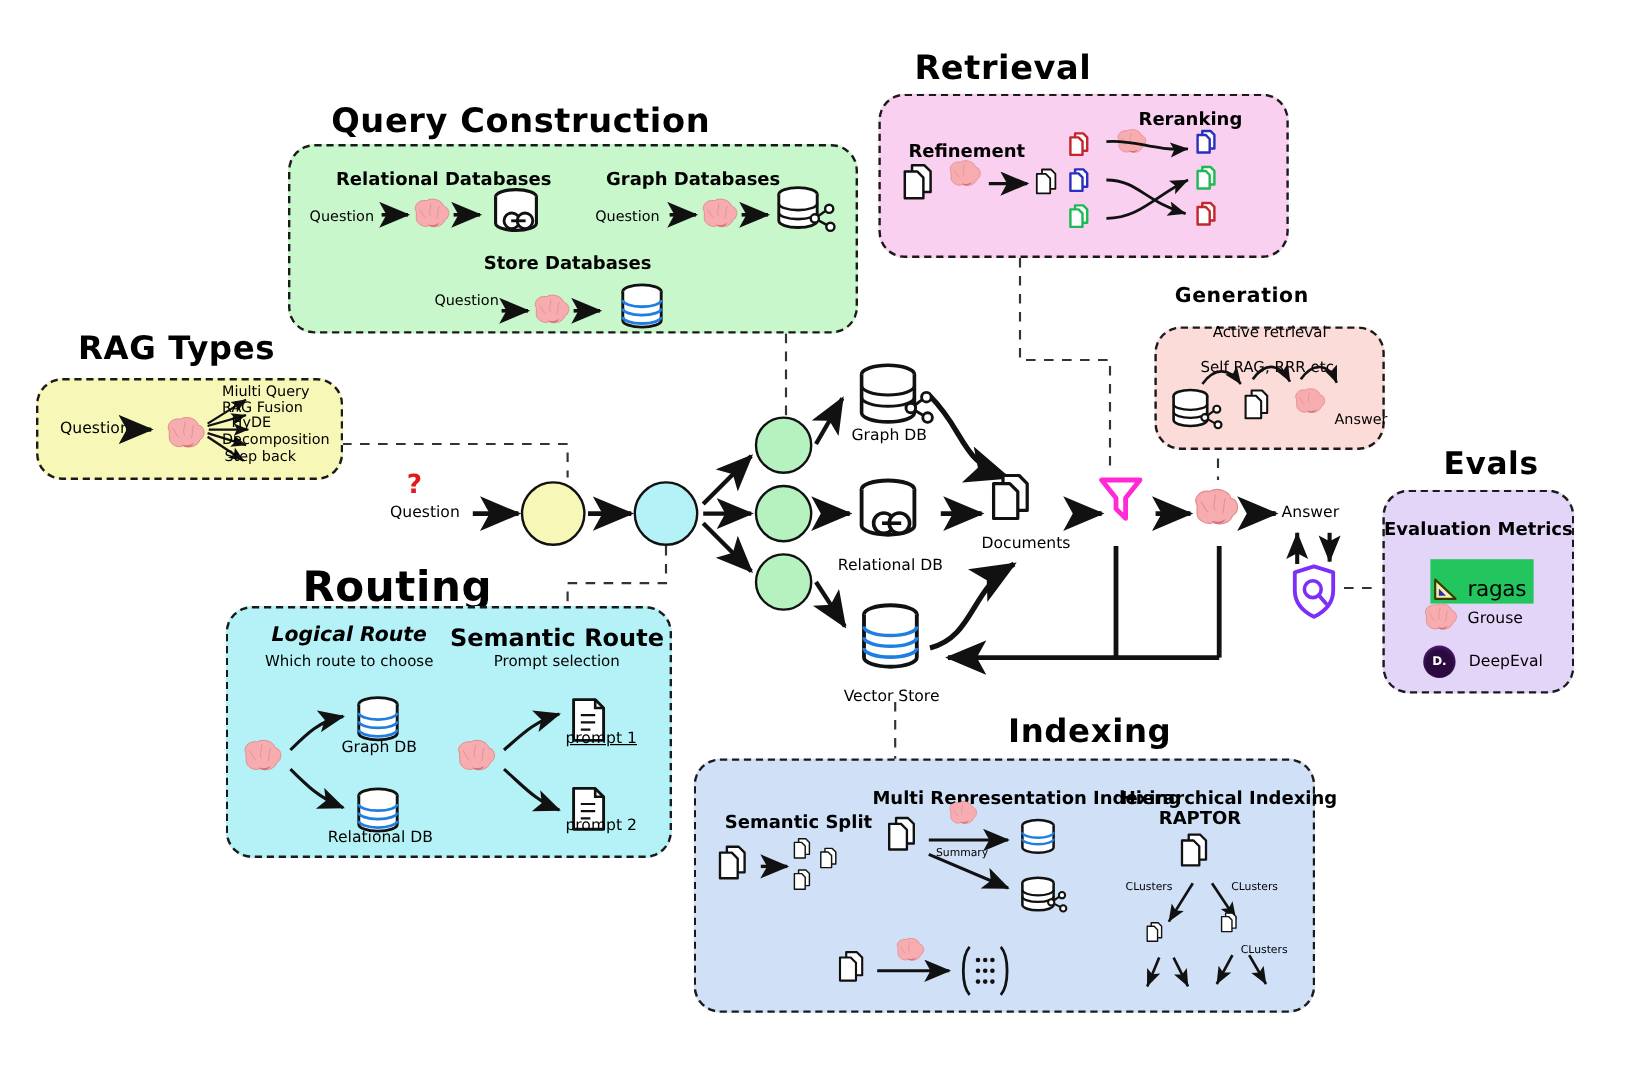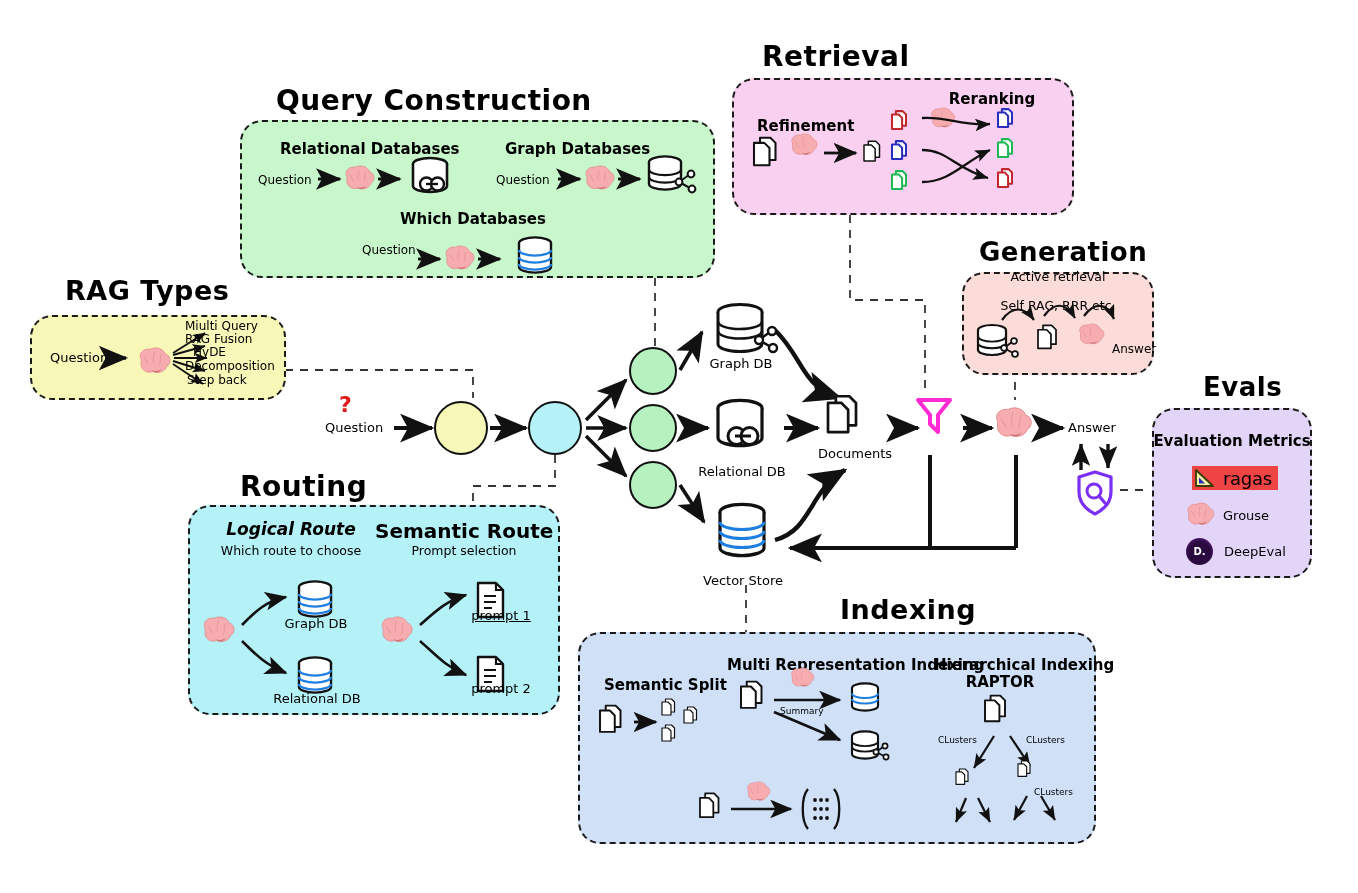--- a/index.html
+++ b/index.html
@@ -168,21 +168,21 @@
     </g>
     <path d="M238,139 H260" stroke="#111" stroke-width="3" fill="none" marker-end="url(#ahb)"></path>
     <g transform="translate(295,123)">
       <ellipse cx="0" cy="0" rx="16" ry="5.6" fill="#fff" stroke="#111" stroke-width="2.4"></ellipse>
       <path d="M-16,0 v24 a16,5.6 0 0 0 32,0 v-24" fill="#fff" stroke="#111" stroke-width="2.4"></path>
       <path d="M-16,7 a16,5.6 0 0 0 32,0 M-16,14 a16,5.6 0 0 0 32,0 M-16,21 a16,5.6 0 0 0 32,0" fill="none" stroke="#1f7fe0" stroke-width="2.4"></path>
     </g>
   </svg>
   <div class="abs s-ttl lbl" style="left:505px;top:140px;width:140px;">Graph Databases</div>
   <div class="abs s-sm" style="left:496px;top:173px;">Question</div>
-  <div class="abs s-ttl lbl" style="left:400px;top:210px;width:146px;">Which Databases</div>
+  <div class="abs s-ttl lbl" style="left:400px;top:210px;width:146px;">Store Databases</div>
   <div class="abs s-sm" style="left:362px;top:243px;">Question</div>
 
   <div class="abs ttl" style="left:762px;top:40px;font-size:28px;">Retrieval</div>
   <div class="box" style="left:732px;top:78px;width:342px;height:137px;background:#fad0f0;"></div>
   <div class="abs s-ttl lbl" style="left:757px;top:117px;width:95px;">Refinement</div>
   <div class="abs s-ttl lbl" style="left:948px;top:90px;width:88px;">Reranking</div>
   <svg class="abs" style="left:732px;top:78px;" width="342" height="137">
 
     <g transform="translate(22,58) scale(0.86)">
         <use href="#doc2"></use>
@@ -228,21 +228,21 @@
       <path d="M7,2 h12 l6,6 v20 h-18 z" fill="#fff" stroke="#c1272d" stroke-width="3.6" stroke-linejoin="round"></path>
       <path d="M0,8 h12 l6,6 v20 h-18 z" fill="#fff" stroke="#c1272d" stroke-width="3.6" stroke-linejoin="round"></path>
     </g>
     <g stroke="#111" stroke-width="2.3" fill="none">
       <path d="M190,40 C215,38 228,48 258,46" marker-end="url(#ahs)"></path>
       <path d="M190,72 C216,72 222,90 256,100" marker-end="url(#ahs)"></path>
       <path d="M190,104 C218,104 232,84 258,72" marker-end="url(#ahs)"></path>
     </g>
   </svg>
 
-  <div class="abs ttl" style="left:979px;top:237px;font-size:26px;">Generation</div>
+  <div class="abs ttl" style="left:979px;top:237px;font-size:17px;">Generation</div>
   <div class="box" style="left:962px;top:272px;width:192px;height:103px;background:#fbdcd8;"></div>
   <div class="abs s-sub lbl" style="left:962px;top:269px;width:192px;">Active retrieval</div>
   <div class="abs s-sub lbl" style="left:962px;top:298px;width:192px;">Self RAG, RRR etc.</div>
   <svg class="abs" style="left:962px;top:272px;" width="192" height="103">
     <g transform="translate(30,58)">
       <ellipse cx="0" cy="0" rx="14" ry="5" fill="#fff" stroke="#111" stroke-width="2.2"></ellipse>
       <path d="M-14,0 v20 a14,5 0 0 0 28,0 v-20" fill="#fff" stroke="#111" stroke-width="2.2"></path>
       <path d="M-14,6.6 a14,5 0 0 0 28,0 M-14,13.2 a14,5 0 0 0 28,0" fill="none" stroke="#111" stroke-width="1.9"></path>
       <g transform="translate(12,18)">
         <path d="M0,0 L8,-6 M0,0 L9,5" stroke="#111" stroke-width="1.8"></path>
@@ -265,21 +265,21 @@
       <path d="M122,44 C132,30 145,30 152,47" marker-end="url(#ahs)"></path>
     </g>
   </svg>
   <div class="abs s-sm" style="left:1112px;top:342px;">Answer</div>
 
   <div class="abs ttl" style="left:1203px;top:372px;font-size:26px;">Evals</div>
   <div class="box" style="left:1152px;top:408px;width:160px;height:170px;background:#e3d5f7;"></div>
   <div class="abs s-ttl lbl" style="left:1152px;top:432px;width:160px;">Evaluation Metrics</div>
 
   <div class="abs" style="left:1192px;top:466px;">
-    <div class="evalrow" style="background:#ef4444;padding:1px 6px 1px 2px;">
+    <div class="evalrow" style="background:#22c55e;padding:14px 6px 1px 2px;">
       <svg width="22" height="22" viewBox="0 0 22 22">
         <path d="M2,19 L19,19 L2,3 Z" fill="#f5f0a8" stroke="#3a3a00" stroke-width="1.8" stroke-linejoin="round"></path>
         <path d="M5,16.4 L11,16.4 L5,10.5 Z" fill="#2b2bb8"></path>
       </svg>
       <span style="font-size:18px;letter-spacing:-.3px;">ragas</span>
     </div>
   </div>
 
   <div class="abs evalrow" style="left:1186px;top:503px;">
     <svg width="30" height="24" viewBox="0 0 56 44">
@@ -290,21 +290,21 @@
     <span class="s-md">Grouse</span>
   </div>
 
   <div class="abs evalrow" style="left:1186px;top:538px;gap:11px;">
     <div style="width:27px;height:27px;border-radius:50%;background:radial-gradient(circle at 50% 55%, #2b0b3f 0%, #2b0b3f 55%, #7d2bb5 100%);display:flex;align-items:center;justify-content:center;">
       <span style="color:#fff;font-size:10px;font-weight:700;">D.</span>
     </div>
     <span class="s-md">DeepEval</span>
   </div>
 
-  <div class="abs ttl" style="left:240px;top:470px;font-size:28px;">Routing</div>
+  <div class="abs ttl" style="left:252px;top:470px;font-size:35px;">Routing</div>
   <div class="box" style="left:188px;top:505px;width:372px;height:210px;background:#b5f2f7;"></div>
   <div class="abs lbl" style="left:200px;top:519px;width:182px;font-size:17px;font-weight:700;font-style:italic;">Logical Route</div>
   <div class="abs lbl s-sub" style="left:200px;top:543px;width:182px;">Which route to choose</div>
   <div class="abs lbl" style="left:375px;top:519px;width:178px;font-size:20px;font-weight:700;">Semantic Route</div>
   <div class="abs lbl s-sub" style="left:375px;top:543px;width:178px;">Prompt selection</div>
 
   <svg class="abs" style="left:188px;top:505px;" width="372" height="210">
     <g transform="translate(14,112) scale(0.62)">
       <path d="M5,18 C0,10 8,0 20,2 C28,-3 42,1 44,10 C54,12 54,26 46,30 C44,38 32,42 24,38 C14,42 4,34 5,26 Z" fill="#f7adb0" stroke="#e08a8d" stroke-width="1.3"></path>
       <path d="M9,14 C14,18 13,24 18,26 M26,6 C26,14 22,18 26,24 M38,10 C34,16 38,22 34,28" stroke="#dd8f92" stroke-width="1.2" fill="none"></path>

